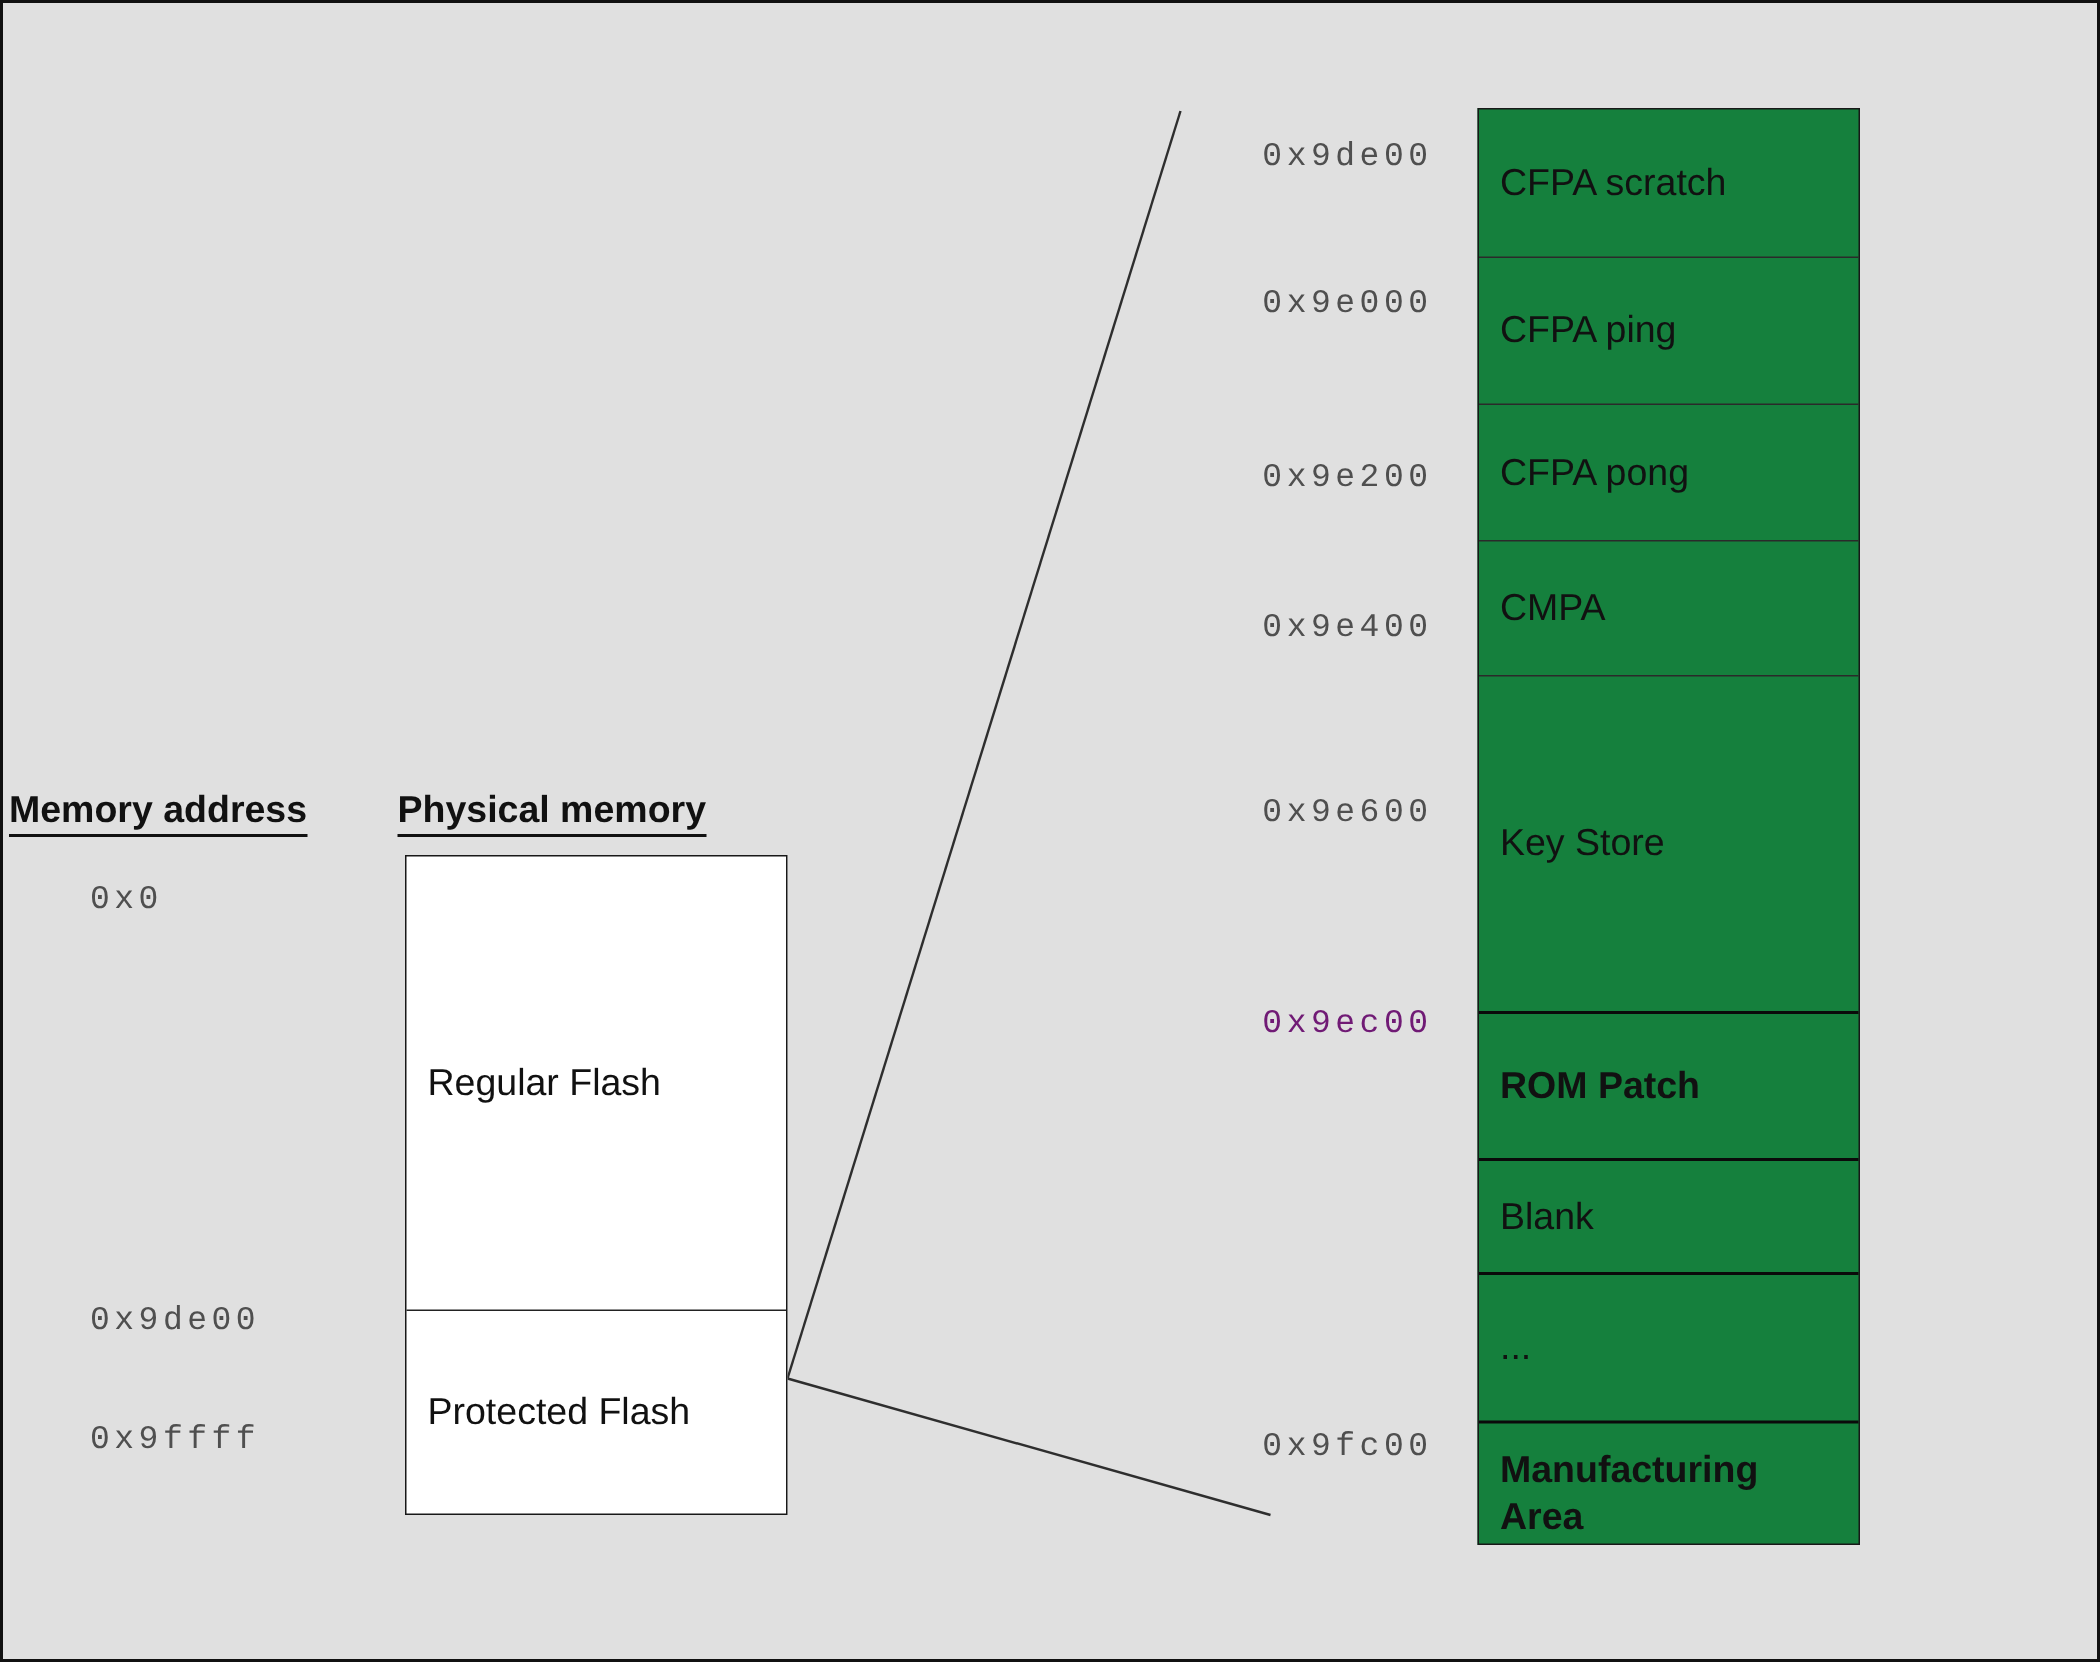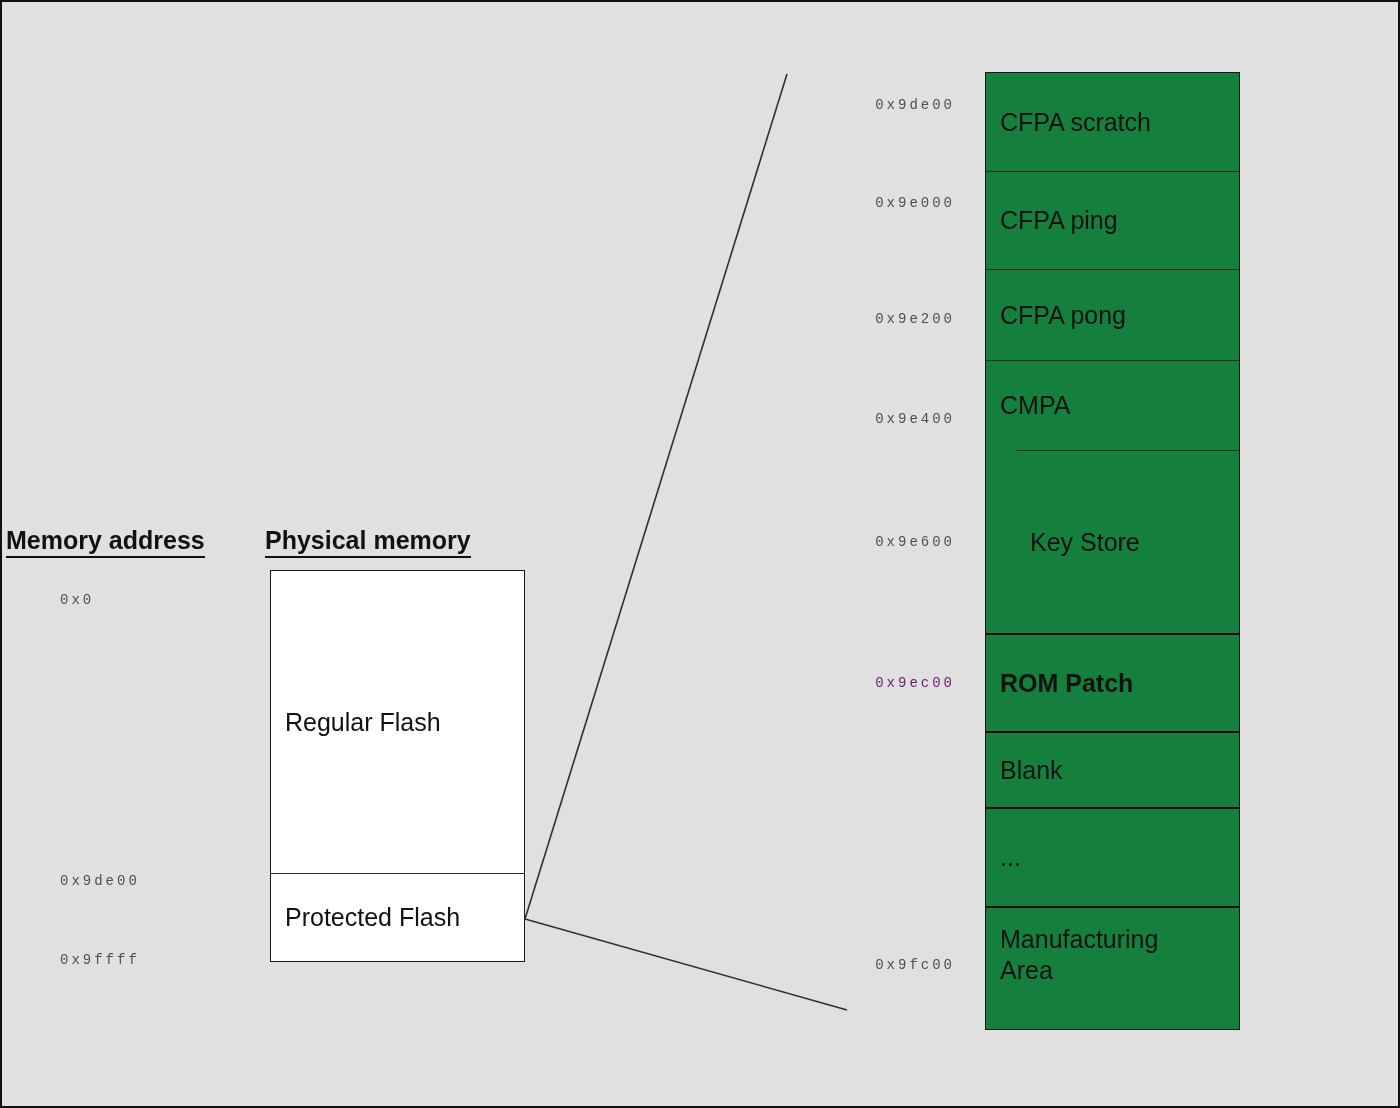--- a/index.html
+++ b/index.html
@@ -38,36 +38,36 @@
     border-bottom: 2.5px solid #111;
     padding-bottom: 2px;
   }
   #hdr-memory-address  { left: 4px; }
   #hdr-physical-memory { left: 263px; }
 
   
   .addr {
     position: absolute;
     font-family: "Liberation Mono", monospace;
-    font-size: 14px;
+    font-size: 22px;
     letter-spacing: 3px;
     color: #4f4f4f;
     height: 28px;
     line-height: 28px;
     white-space: nowrap;
   }
   .addr-left  { left: 58px;  width: 240px; text-align: left; }
   .addr-right { left: 793px; width: 160px; text-align: right;  }
   .addr-bold  { color: #701a75; font-weight: normal; }
 
   
   #flash-box {
     position: absolute;
     left: 268px; top: 568px;
-    width: 255px; height: 392px;
+    width: 255px; height: 440px;
     box-sizing: border-box;
     background: #fff;
     border: 1.5px solid #181818;
     display: flex;
     flex-direction: column;
   }
   .region {
     box-sizing: border-box;
     display: flex;
     align-items: center;
@@ -91,24 +91,24 @@
     display: flex;
     align-items: center;
     padding-left: 14px;
     font-size: 25px;
   }
   .drow.thin  { border-top: 1.2px solid #2a2a2a; }
   .drow.thick { border-top: 2.6px solid #0a0a0a; }
   .h98  { height: 98px;  }
   .h91  { height: 91px;  }
   .h90  { height: 90px;  }
-  .h183 { height: 183px; margin-left: 30px; }
+  .h183 { height: 224px; }
   .h102 { height: 76px; }
   .h99  { height: 99px;  }
-  .h96  { height: 96px;  }
+  .h96  { height: 96px; font-weight: bold;  }
   .drow.emph { font-weight: bold; }
   .dlabel.wrap { max-width: 178px; line-height: 31px; }
 </style>
 </head>
 <body>
 
 <div id="canvas">
 
   <svg id="connector-svg">
     <line x1="523" y1="917" x2="785" y2="72"></line>

